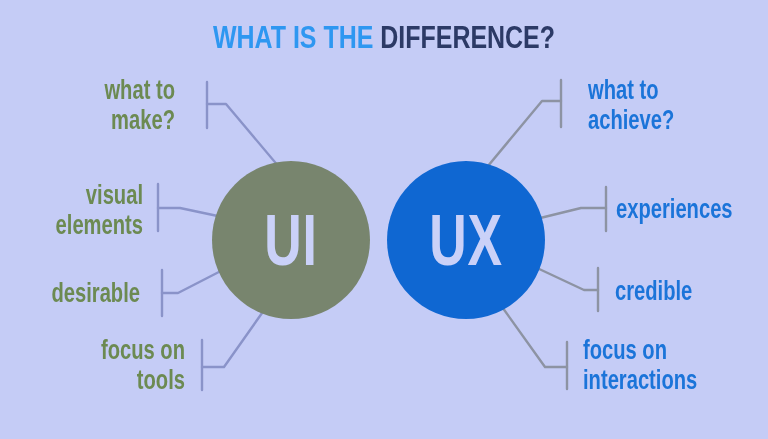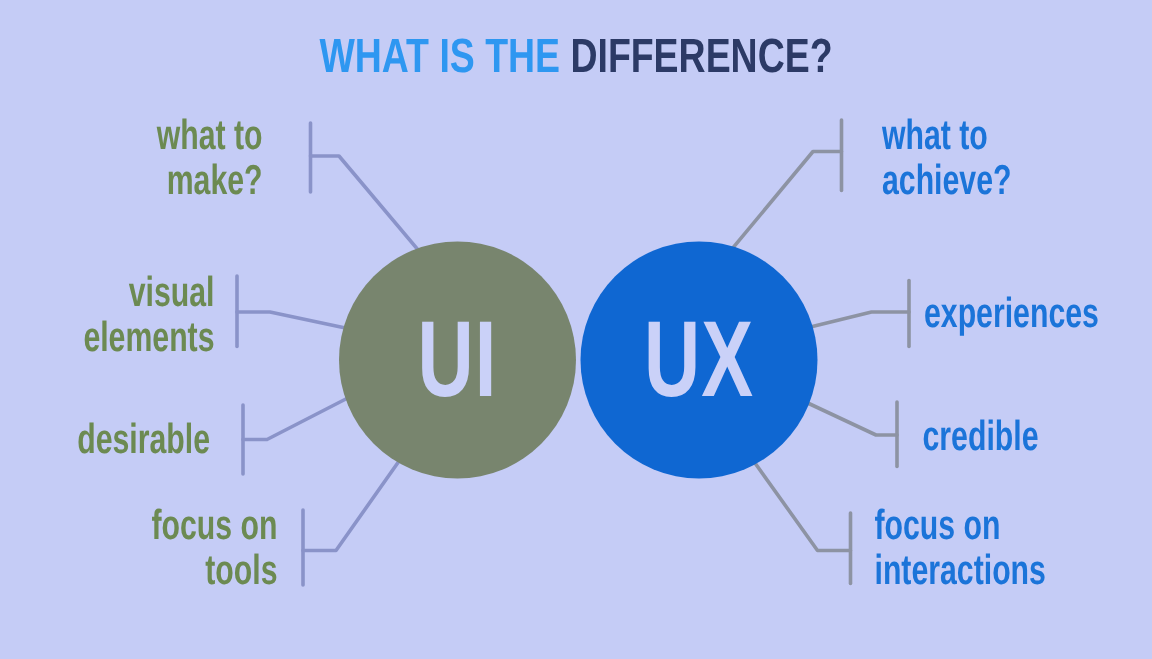--- a/index.html
+++ b/index.html
@@ -40,21 +40,21 @@
     font-size:32px;font-weight:bold;line-height:38px;letter-spacing:0px;
     transform:scaleX(0.78);transform-origin:50% 50%;
     white-space:nowrap;
   }
   .title .t1{color:var(--title-accent);}
   .title .t2{color:var(--title-rest);}
   .circle{
     position:absolute;top:161px;width:158px;height:158px;border-radius:50%;
     z-index:2;display:flex;align-items:center;justify-content:center;
   }
-  .circle.ui{left:226px;background:var(--ui-fill);}
+  .circle.ui{left:212px;background:var(--ui-fill);}
   .circle.ux{left:387px;background:var(--ux-fill);justify-content:center;}
   .circle .big{
     color:var(--circle-label);
     font-size:72px;font-weight:bold;letter-spacing:1px;
     transform:scaleX(0.72);transform-origin:50% 50%;
   }
   .label{
     position:absolute;z-index:3;
     font-size:28px;font-weight:bold;line-height:30px;
     white-space:nowrap;

